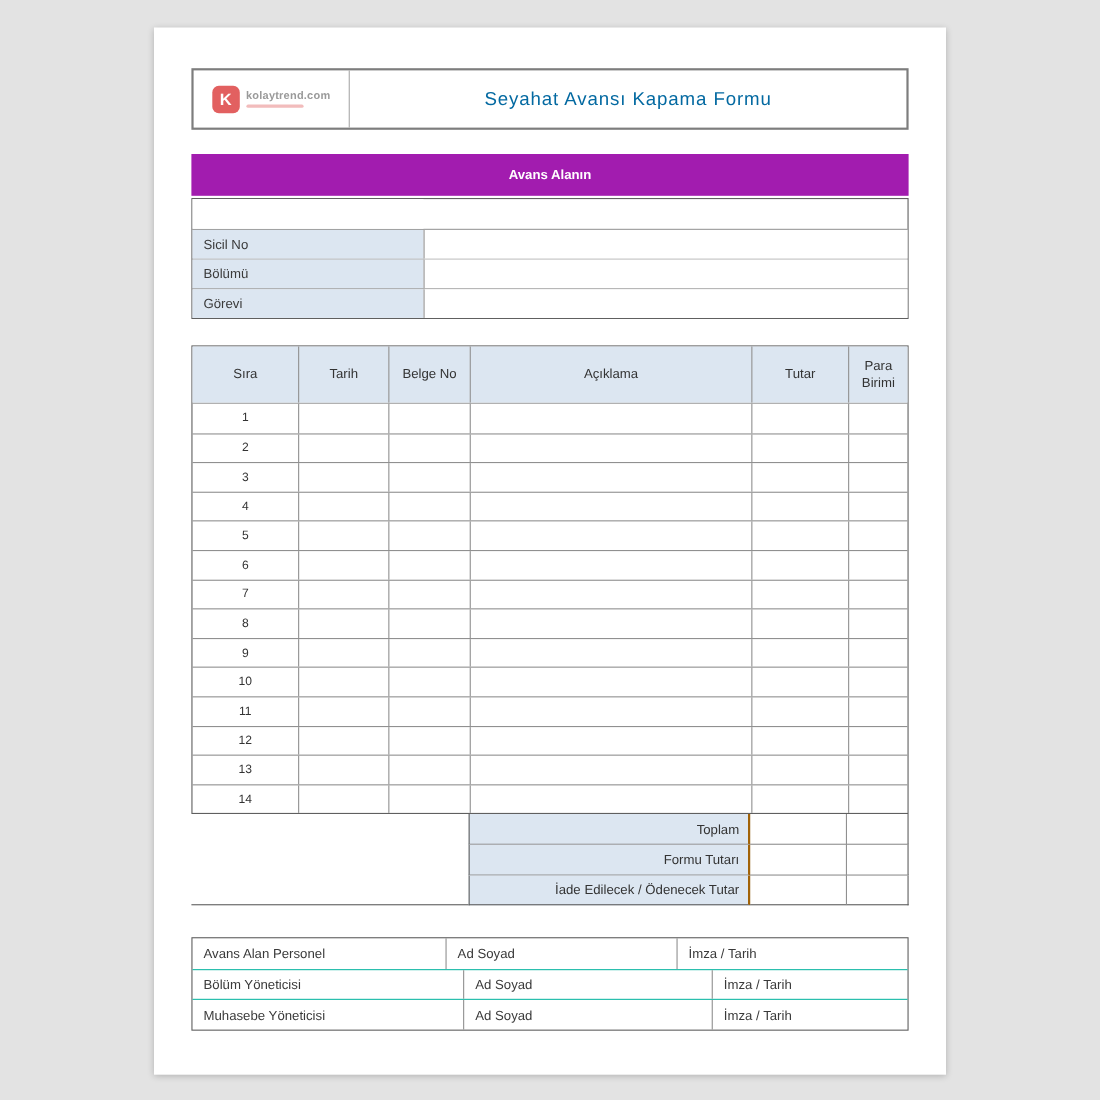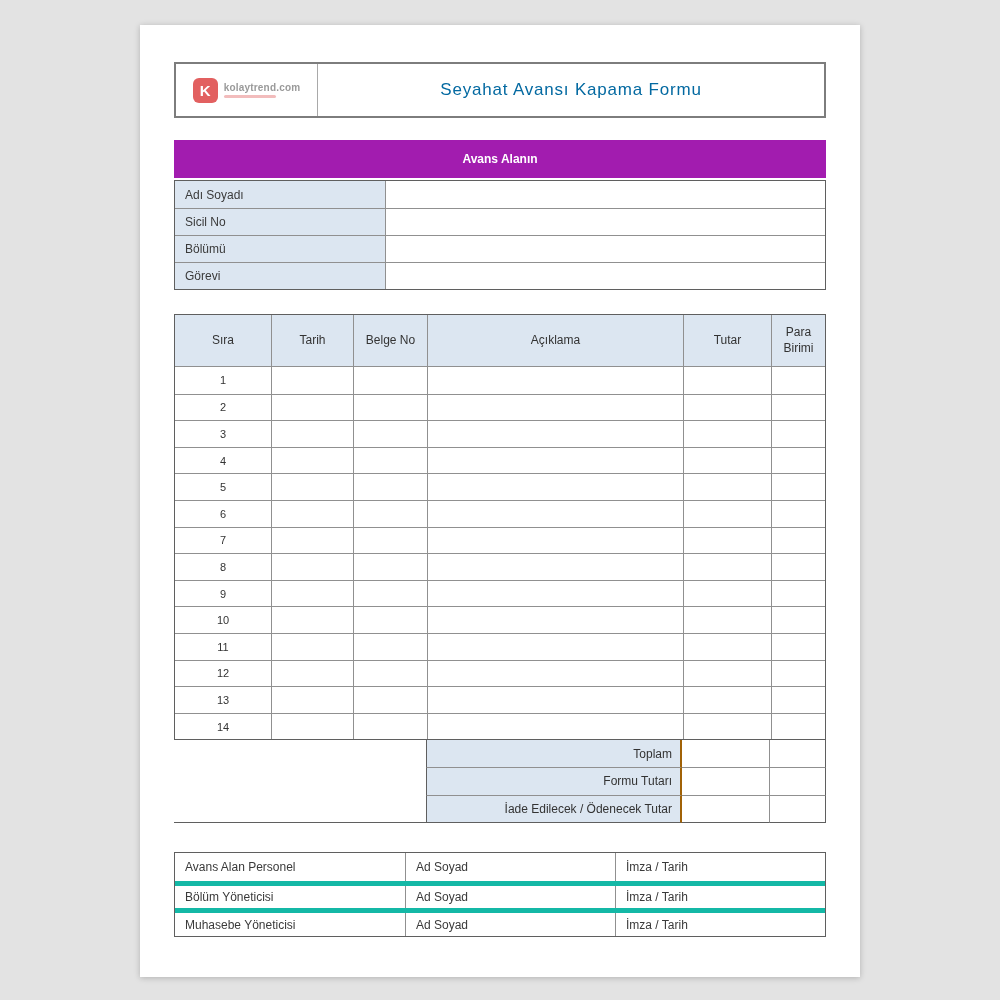--- a/index.html
+++ b/index.html
@@ -111,21 +111,21 @@
     border-right: 2px solid #a16207;
     border-bottom: 1px solid #909090;
   }
   .sumrow .sval { border-right: 1px solid #909090; border-bottom: 1px solid #909090; }
   .sumrow .sval.last { border-right: 1px solid #5f5f5f; }
   .sumrow:last-child > div { border-bottom: 1px solid #5f5f5f; }
 
   
   .section-onaylar { margin-top: 29px; }
   .orow { display: grid; grid-template-columns: 230px 210px 1fr; height: 27.6px; }
-  .orow + .orow { border-top: 5px solid #14b8a6; }
+  .orow + .orow { border-top: 1px solid #14b8a6; gap: 16px; }
   .orow > div + div { border-left: 1px solid #909090; }
   .orow > div {
     font-size: 12px; color: #3a3a3a;
     display: flex; align-items: center;
     padding-left: 10px;
   }
 </style>
 </head>
 <body>
 
@@ -141,21 +141,20 @@
     </div>
     <div class="title-cell">
       <span class="form-title">Seyahat Avansı Kapama Formu</span>
     </div>
   </div>
 
   <div class="section-avans">
     <div class="sec-bar">Avans Alanın</div>
     <div class="tbl" id="avans-rows">
         <div class="frow">
-          <div class="flabel">Adı Soyadı</div>
           <div class="fvalue"></div>
         </div>
         <div class="frow">
           <div class="flabel">Sicil No</div>
           <div class="fvalue"></div>
         </div>
         <div class="frow">
           <div class="flabel">Bölümü</div>
           <div class="fvalue"></div>
         </div>

